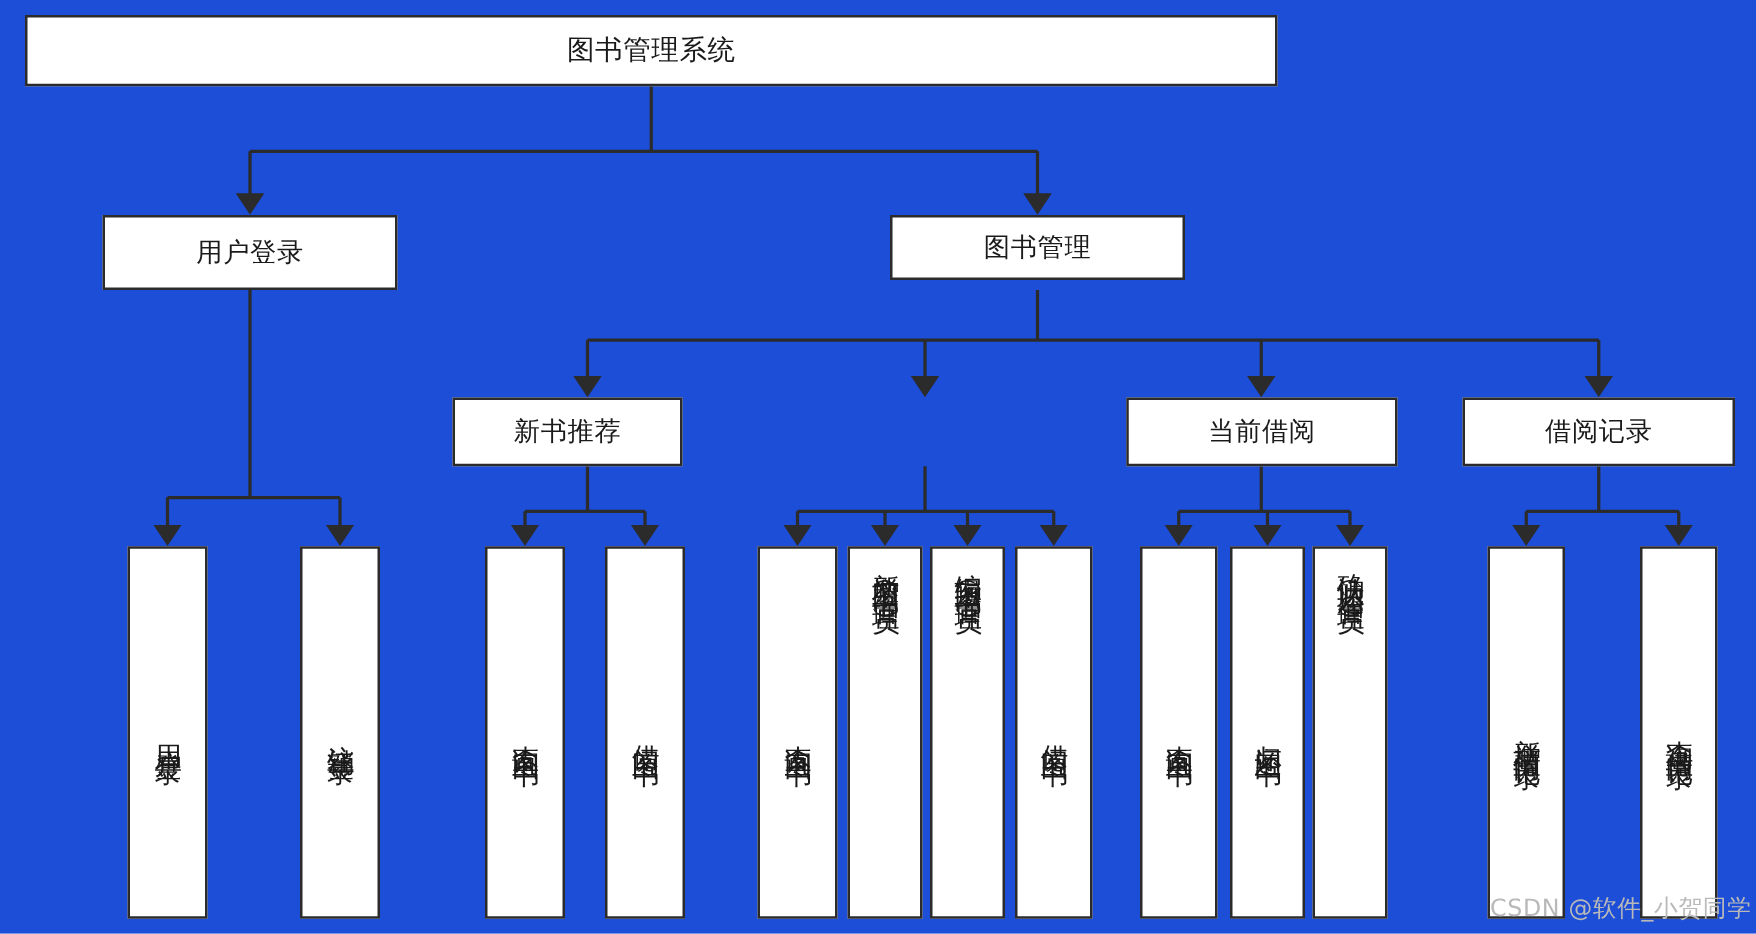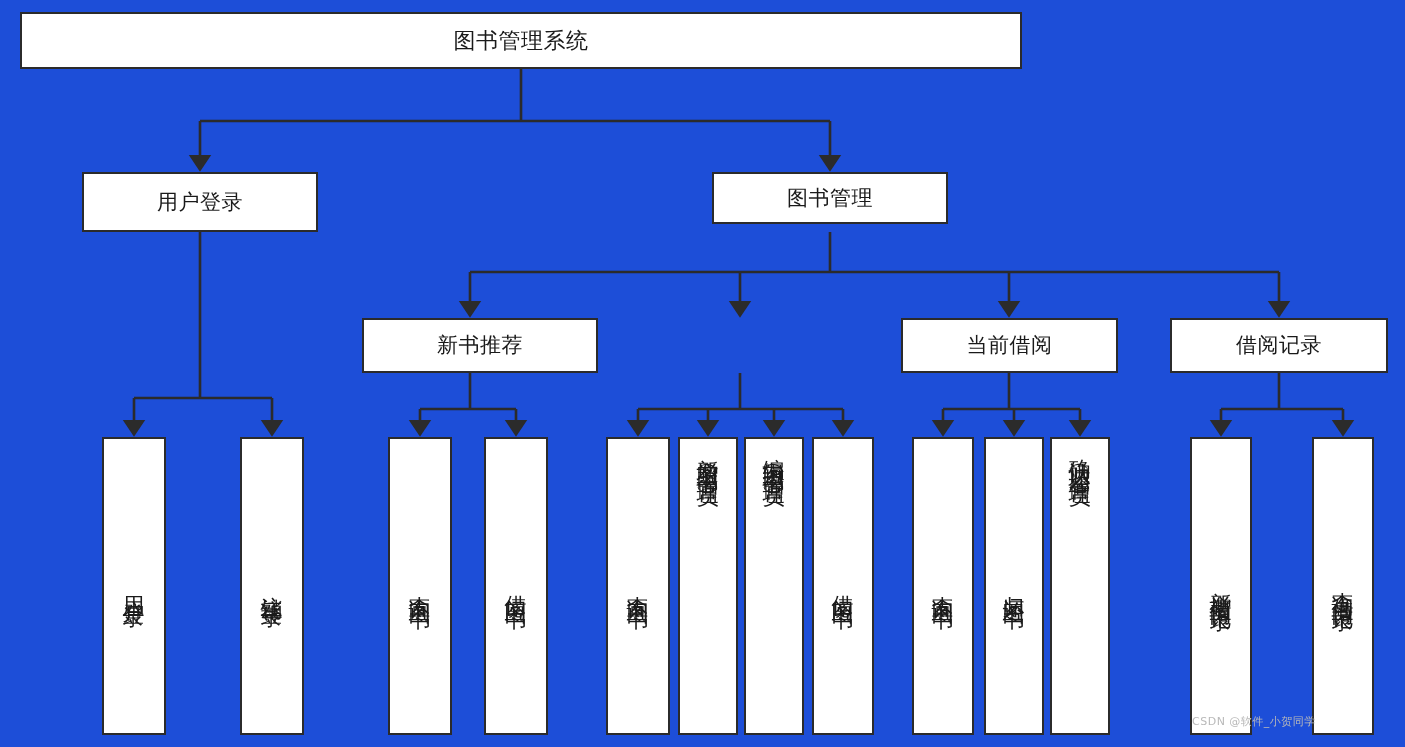--- a/index.html
+++ b/index.html
@@ -54,21 +54,21 @@
     writing-mode: vertical-rl;
     text-orientation: upright;
     font-size: 22px;
     line-height: 1.05;
     letter-spacing: 4px;
     white-space: nowrap;
     display: block;
   }
   .watermark {
     position: absolute;
-    font-size: 11px;
+    font-size: 19px;
     color: #b9b9b9;
     white-space: nowrap;
     letter-spacing: 0.5px;
   }
 </style>
 </head>
 <body>
 
 <div id="canvas">
 
@@ -126,21 +126,21 @@
     <span class="label">图书管理系统</span>
   </div>
 
   <div class="node" style="left:82px; top:172px; width:236px; height:60px;">
     <span class="label">用户登录</span>
   </div>
   <div class="node" style="left:712px; top:172px; width:236px; height:52px;">
     <span class="label">图书管理</span>
   </div>
 
-  <div class="node" style="left:362px; top:318px; width:236px; height:55px;">
+  <div class="node" style="left:362px; top:318px; width:184px; height:55px;">
     <span class="label">新书推荐</span>
   </div>
   <div class="node" style="left:901px; top:318px; width:217px; height:55px;">
     <span class="label">当前借阅</span>
   </div>
   <div class="node" style="left:1170px; top:318px; width:218px; height:55px;">
     <span class="label">借阅记录</span>
   </div>
 
   <div class="node vert" style="left:102px; top:437px; width:64px; height:298px; align-items:center;">

